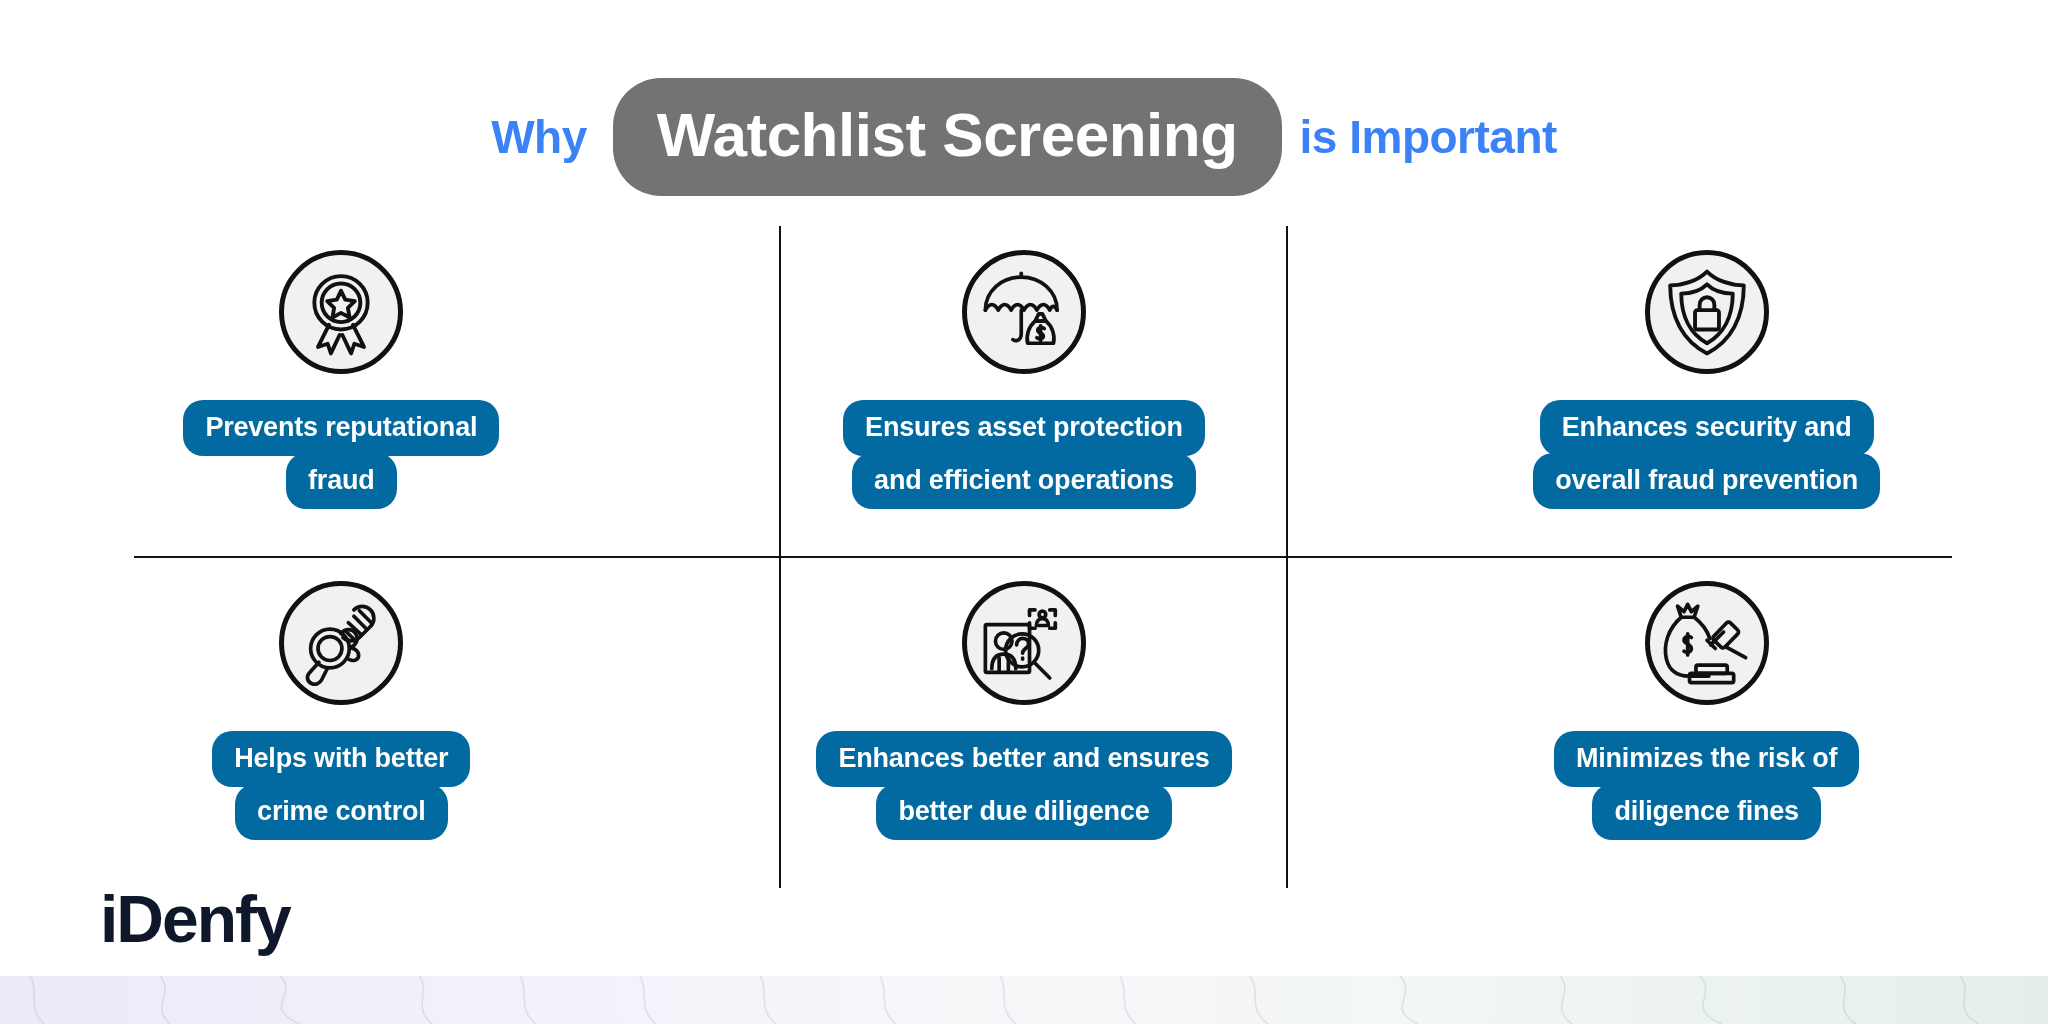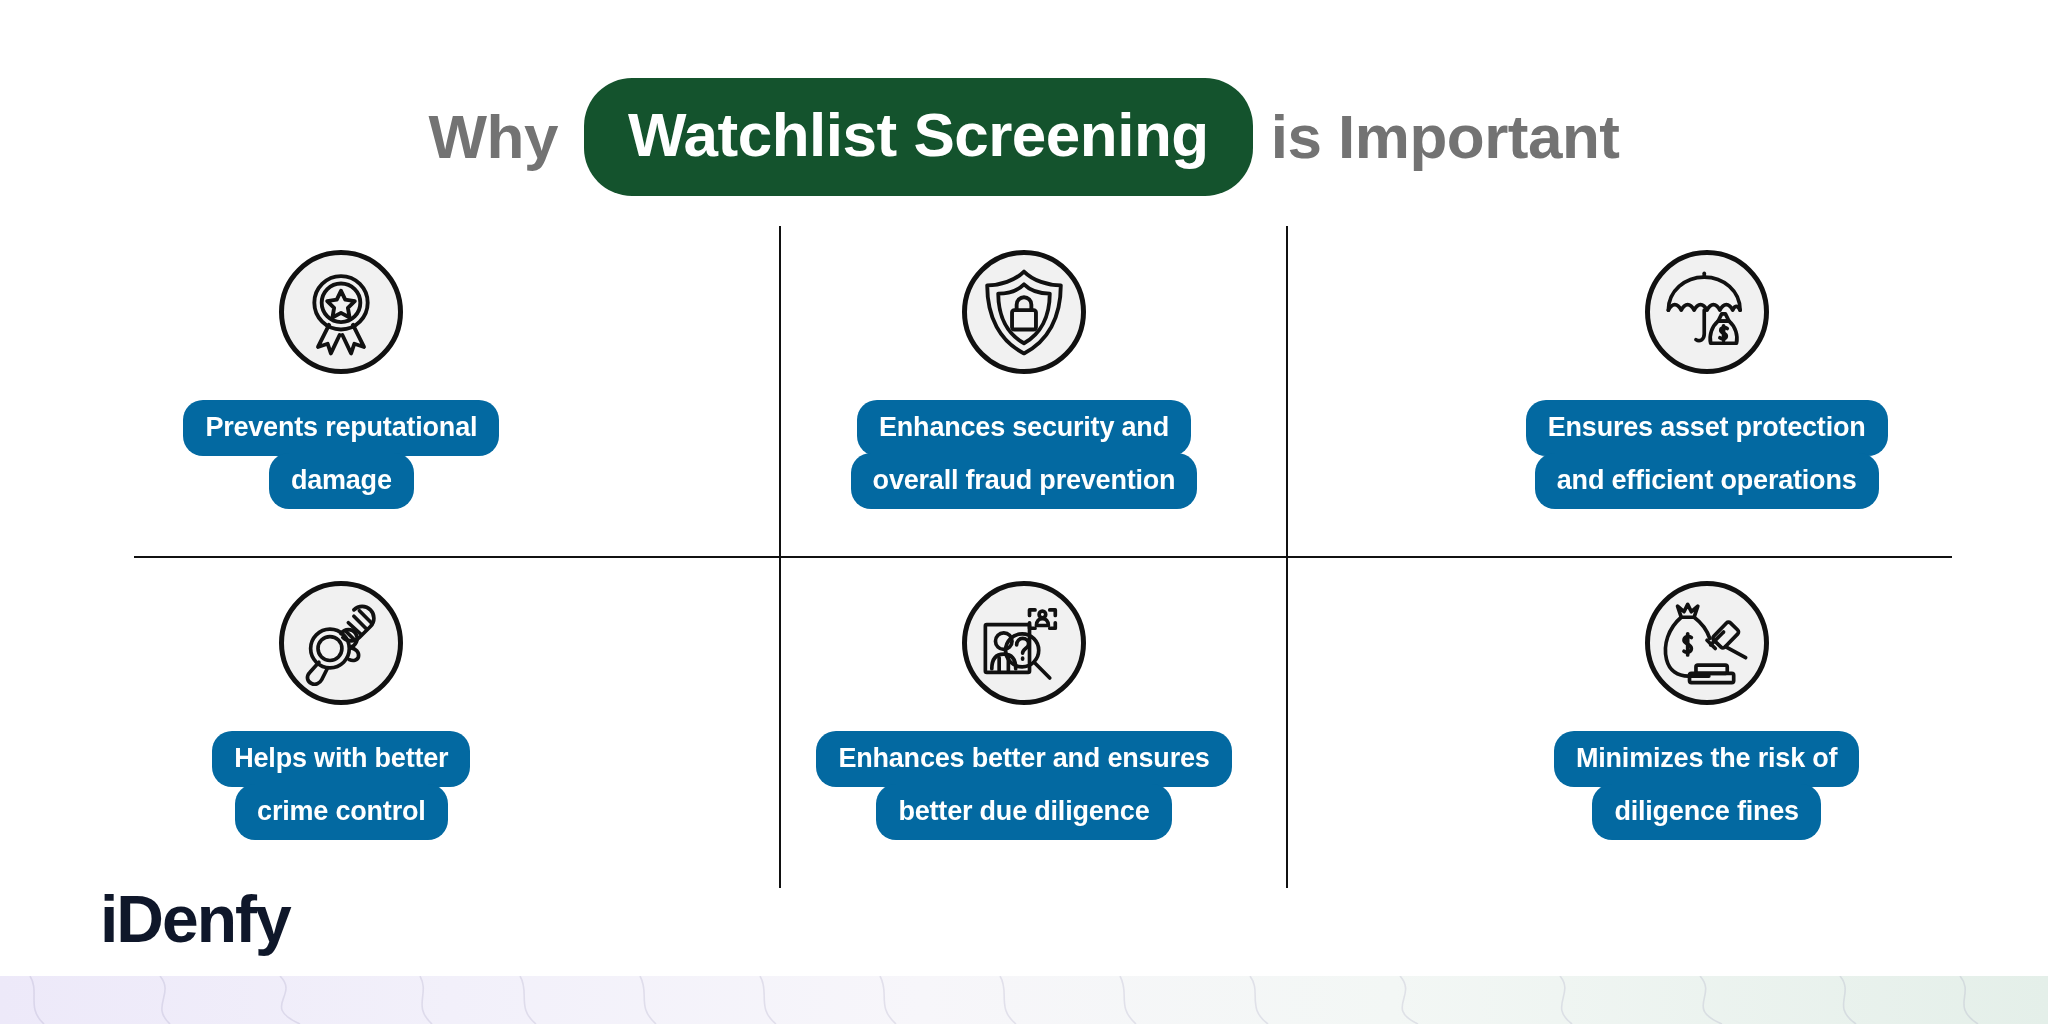--- a/index.html
+++ b/index.html
@@ -12,31 +12,31 @@
   }
 
   
   .title-row{
     position:absolute;
     top:78px; left:0; width:2048px;
     display:flex; align-items:center; justify-content:center;
     gap:0px;
   }
   .title-word{
-    font-size:62px;
+    font-size:46px;
     font-weight:800;
     letter-spacing:-0.5px;
-    color:#737373;
+    color:#3b82f6;
     white-space:nowrap;
     line-height:1;
   }
   .title-word.left{ padding-right:26px; }
   .title-word.right{ padding-left:18px; }
   .title-pill{
-    background:#14532d;
+    background:#737373;
     color:#ffffff;
     font-size:62px;
     font-weight:800;
     letter-spacing:-0.5px;
     line-height:1;
     padding:26px 44px 30px 44px;
     border-radius:48px;
     white-space:nowrap;
   }
 
@@ -147,55 +147,55 @@
       <svg width="92" height="92" viewBox="0 0 100 100" fill="none" stroke="#111" stroke-width="4.2" stroke-linecap="round" stroke-linejoin="round">
         <circle cx="50" cy="40" r="29"></circle>
         <circle cx="50" cy="40" r="21"></circle>
         <path d="M50 27 L54.6 36.6 L65 38.2 L57.5 45.6 L59.3 56 L50 51 L40.7 56 L42.5 45.6 L35 38.2 L45.4 36.6 Z"></path>
         <path d="M37 64 L25 88 L35.5 84.5 L39 95 L48.5 75"></path>
         <path d="M63 64 L75 88 L64.5 84.5 L61 95 L51.5 75"></path>
       </svg>
     </div>
     <div class="label">
       <span class="ln">Prevents reputational</span>
-      <span class="ln">damage</span>
-    </div>
-  </div>
-
-  <div class="cell">
-    <div class="icon-circle">
-      <svg width="92" height="92" viewBox="0 0 100 100" fill="none" stroke="#111" stroke-width="4.2" stroke-linecap="round" stroke-linejoin="round">
-        <path d="M50 6 C40 16 24 21 10 21 C10 56 24 82 50 95 C76 82 90 56 90 21 C76 21 60 16 50 6 Z"></path>
-        <path d="M50 20 C43 27 32 30 22 30 C22 55 32 74 50 84 C68 74 78 55 78 30 C68 30 57 27 50 20 Z"></path>
-        <rect x="37" y="48" width="26" height="21" rx="2.5"></rect>
-        <path d="M42 48 L42 42 C42 37.5 45.6 34 50 34 C54.4 34 58 37.5 58 42 L58 48"></path>
-      </svg>
-    </div>
-    <div class="label">
-      <span class="ln">Enhances security and</span>
-      <span class="ln">overall fraud prevention</span>
+      <span class="ln">fraud</span>
     </div>
   </div>
 
   <div class="cell">
     <div class="icon-circle">
       <svg width="92" height="92" viewBox="0 0 100 100" fill="none" stroke="#111" stroke-width="4" stroke-linecap="round" stroke-linejoin="round">
         <path d="M8 48 C8 27 26 12 47 12 C68 12 86 27 86 48"></path>
         <path d="M8 48 C12 40 18 40 22 48 C26 40 32 40 36 48 C40 40 46 40 50 48 C54 40 60 40 64 48 C68 40 74 40 78 48 C80 43 83 42 86 48"></path>
         <path d="M47 12 L47 8"></path>
         <path d="M47 48 L47 74 C47 80 42 83 38 80"></path>
         <path d="M66 52 L62 60 L74 60 L70 52 Z"></path>
         <path d="M62 60 C55 66 52 76 54 84 L82 84 C84 76 81 66 74 60 Z"></path>
         <path d="M72 68 C69 66 65 67 65 70 C65 73 71 73 71 76 C71 79 67 80 64 78"></path>
         <path d="M68 65 L68 81"></path>
       </svg>
     </div>
     <div class="label">
       <span class="ln">Ensures asset protection</span>
       <span class="ln">and efficient operations</span>
+    </div>
+  </div>
+
+  <div class="cell">
+    <div class="icon-circle">
+      <svg width="92" height="92" viewBox="0 0 100 100" fill="none" stroke="#111" stroke-width="4.2" stroke-linecap="round" stroke-linejoin="round">
+        <path d="M50 6 C40 16 24 21 10 21 C10 56 24 82 50 95 C76 82 90 56 90 21 C76 21 60 16 50 6 Z"></path>
+        <path d="M50 20 C43 27 32 30 22 30 C22 55 32 74 50 84 C68 74 78 55 78 30 C68 30 57 27 50 20 Z"></path>
+        <rect x="37" y="48" width="26" height="21" rx="2.5"></rect>
+        <path d="M42 48 L42 42 C42 37.5 45.6 34 50 34 C54.4 34 58 37.5 58 42 L58 48"></path>
+      </svg>
+    </div>
+    <div class="label">
+      <span class="ln">Enhances security and</span>
+      <span class="ln">overall fraud prevention</span>
     </div>
   </div>
 
   <div class="cell r2">
     <div class="icon-circle">
       <svg width="92" height="92" viewBox="0 0 100 100" fill="none" stroke="#111" stroke-width="4" stroke-linecap="round" stroke-linejoin="round">
         <circle cx="38" cy="56" r="21"></circle>
         <circle cx="38" cy="56" r="13"></circle>
         <path d="M50 40 C54 34 62 34 66 40 C70 46 66 53 60 55"></path>
         <path d="M55 37 L64 46"></path>

